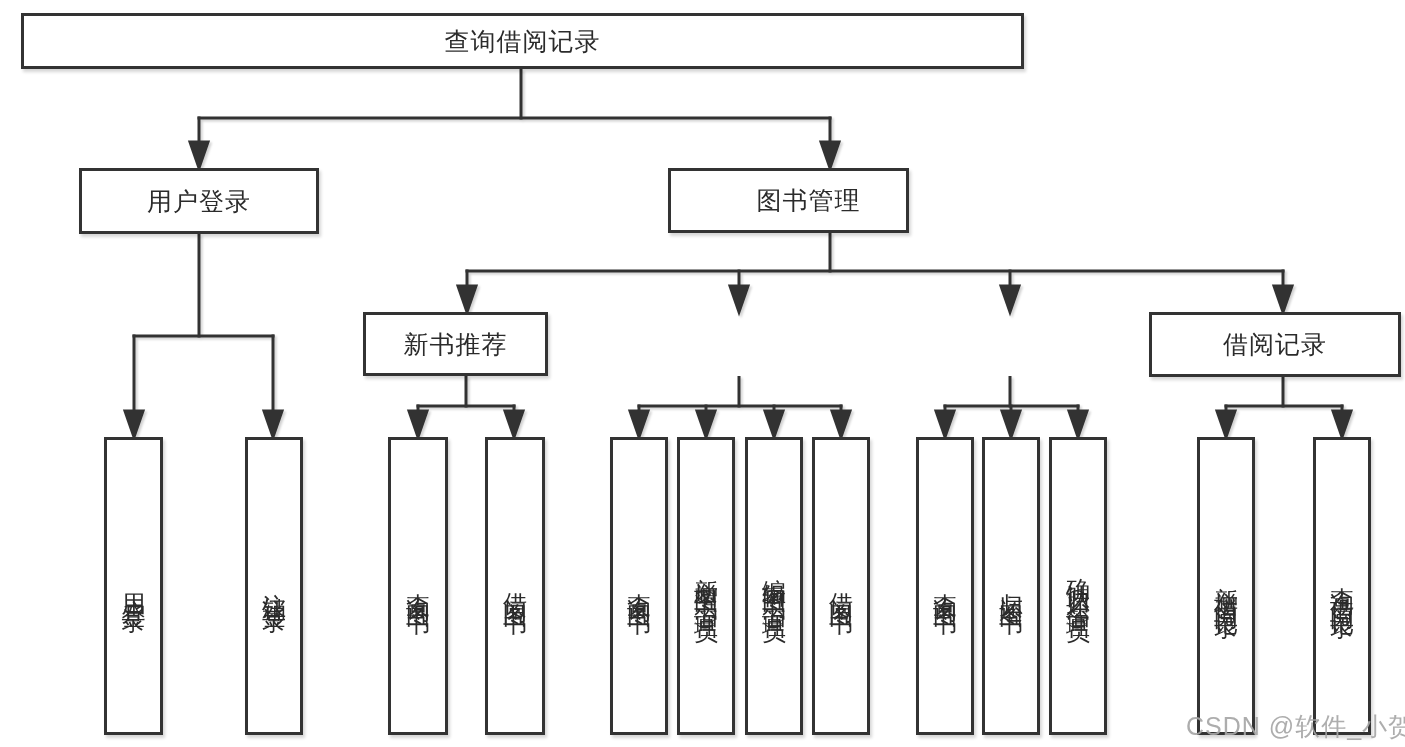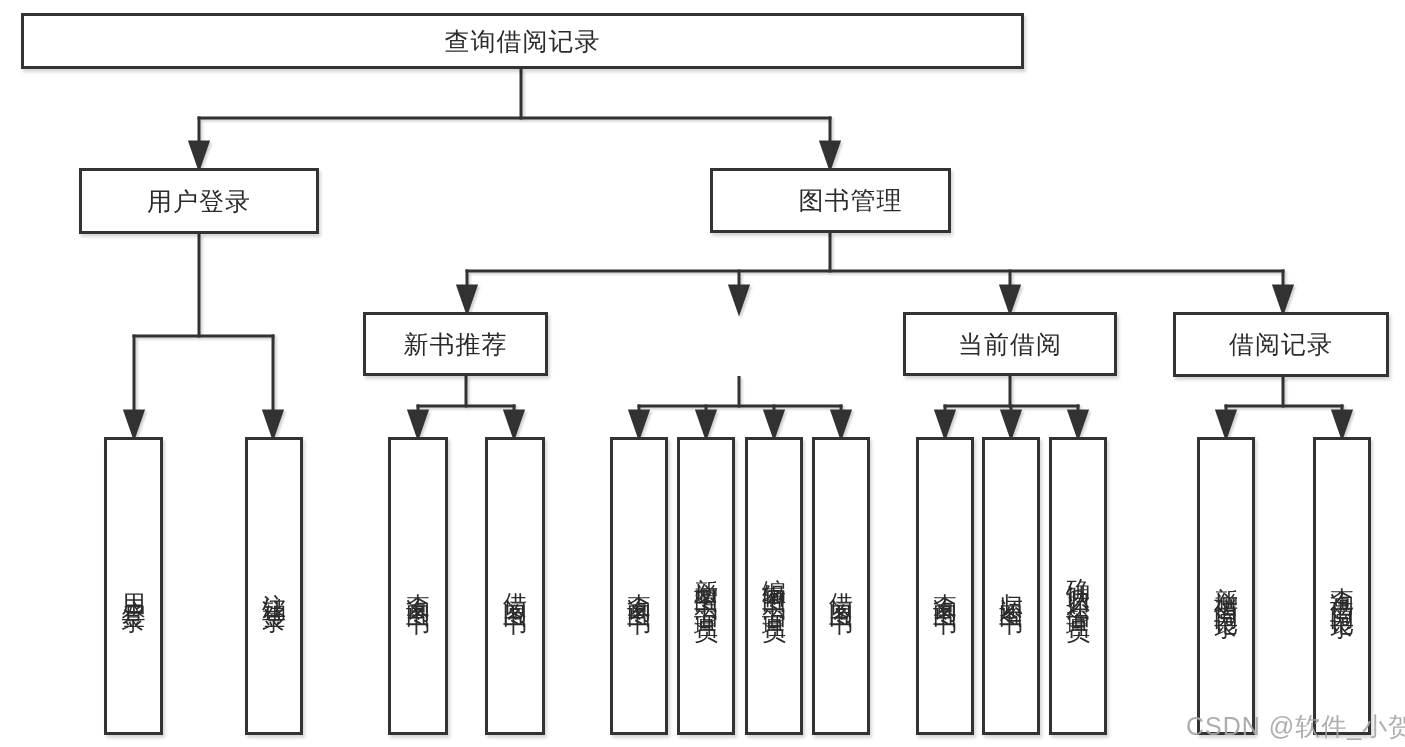--- a/index.html
+++ b/index.html
@@ -134,25 +134,24 @@
         <polygon points="1217,411 1235,411 1226,437"></polygon>
         <line x1="1342" y1="404.5" x2="1342" y2="417"></line>
         <polygon points="1333,411 1351,411 1342,437"></polygon>
       </g>
     </g>
   </svg>
 
   <div class="node hbox" style="left:21px; top:13px; width:1003px; height:56px;">查询借阅记录</div>
 
   <div class="node hbox" style="left:79px; top:168px; width:240px; height:66px;">用户登录</div>
-  <div class="node hbox" style="left:710px; top:168px; width:241px; height:65px;padding-left:40px;">图书管理</div>
+  <div class="node hbox" style="left:668px; top:168px; width:241px; height:65px;padding-left:40px;">图书管理</div>
 
   <div class="node hbox" style="left:363px; top:312px; width:185px; height:64px;">新书推荐</div>
-  <div class="node hbox" style="left:903px; top:312px; width:214px; height:64px;">当前借阅</div>
-  <div class="node hbox" style="left:1173px; top:312px; width:216px; height:65px;text-align:center;">借阅记录</div>
+  <div class="node hbox" style="left:1149px; top:312px; width:252px; height:65px;text-align:center;">借阅记录</div>
 
   <div class="node vbox" style="left:104px; top:437px; width:59px; height:298px;">用户登录</div>
   <div class="node vbox" style="left:245px; top:437px; width:58px; height:298px;">注销登录</div>
 
   <div class="node vbox" style="left:388px; top:437px; width:60px; height:298px;">查询图书</div>
   <div class="node vbox" style="left:485px; top:437px; width:60px; height:298px;">借阅图书</div>
 
   <div class="node vbox" style="left:610px; top:437px; width:58px; height:298px;">查询图书</div>
   <div class="node vbox" style="left:677px; top:437px; width:58px; height:298px;">新增图书（管理员）</div>
   <div class="node vbox" style="left:745px; top:437px; width:58px; height:298px;">编辑图书（管理员）</div>

